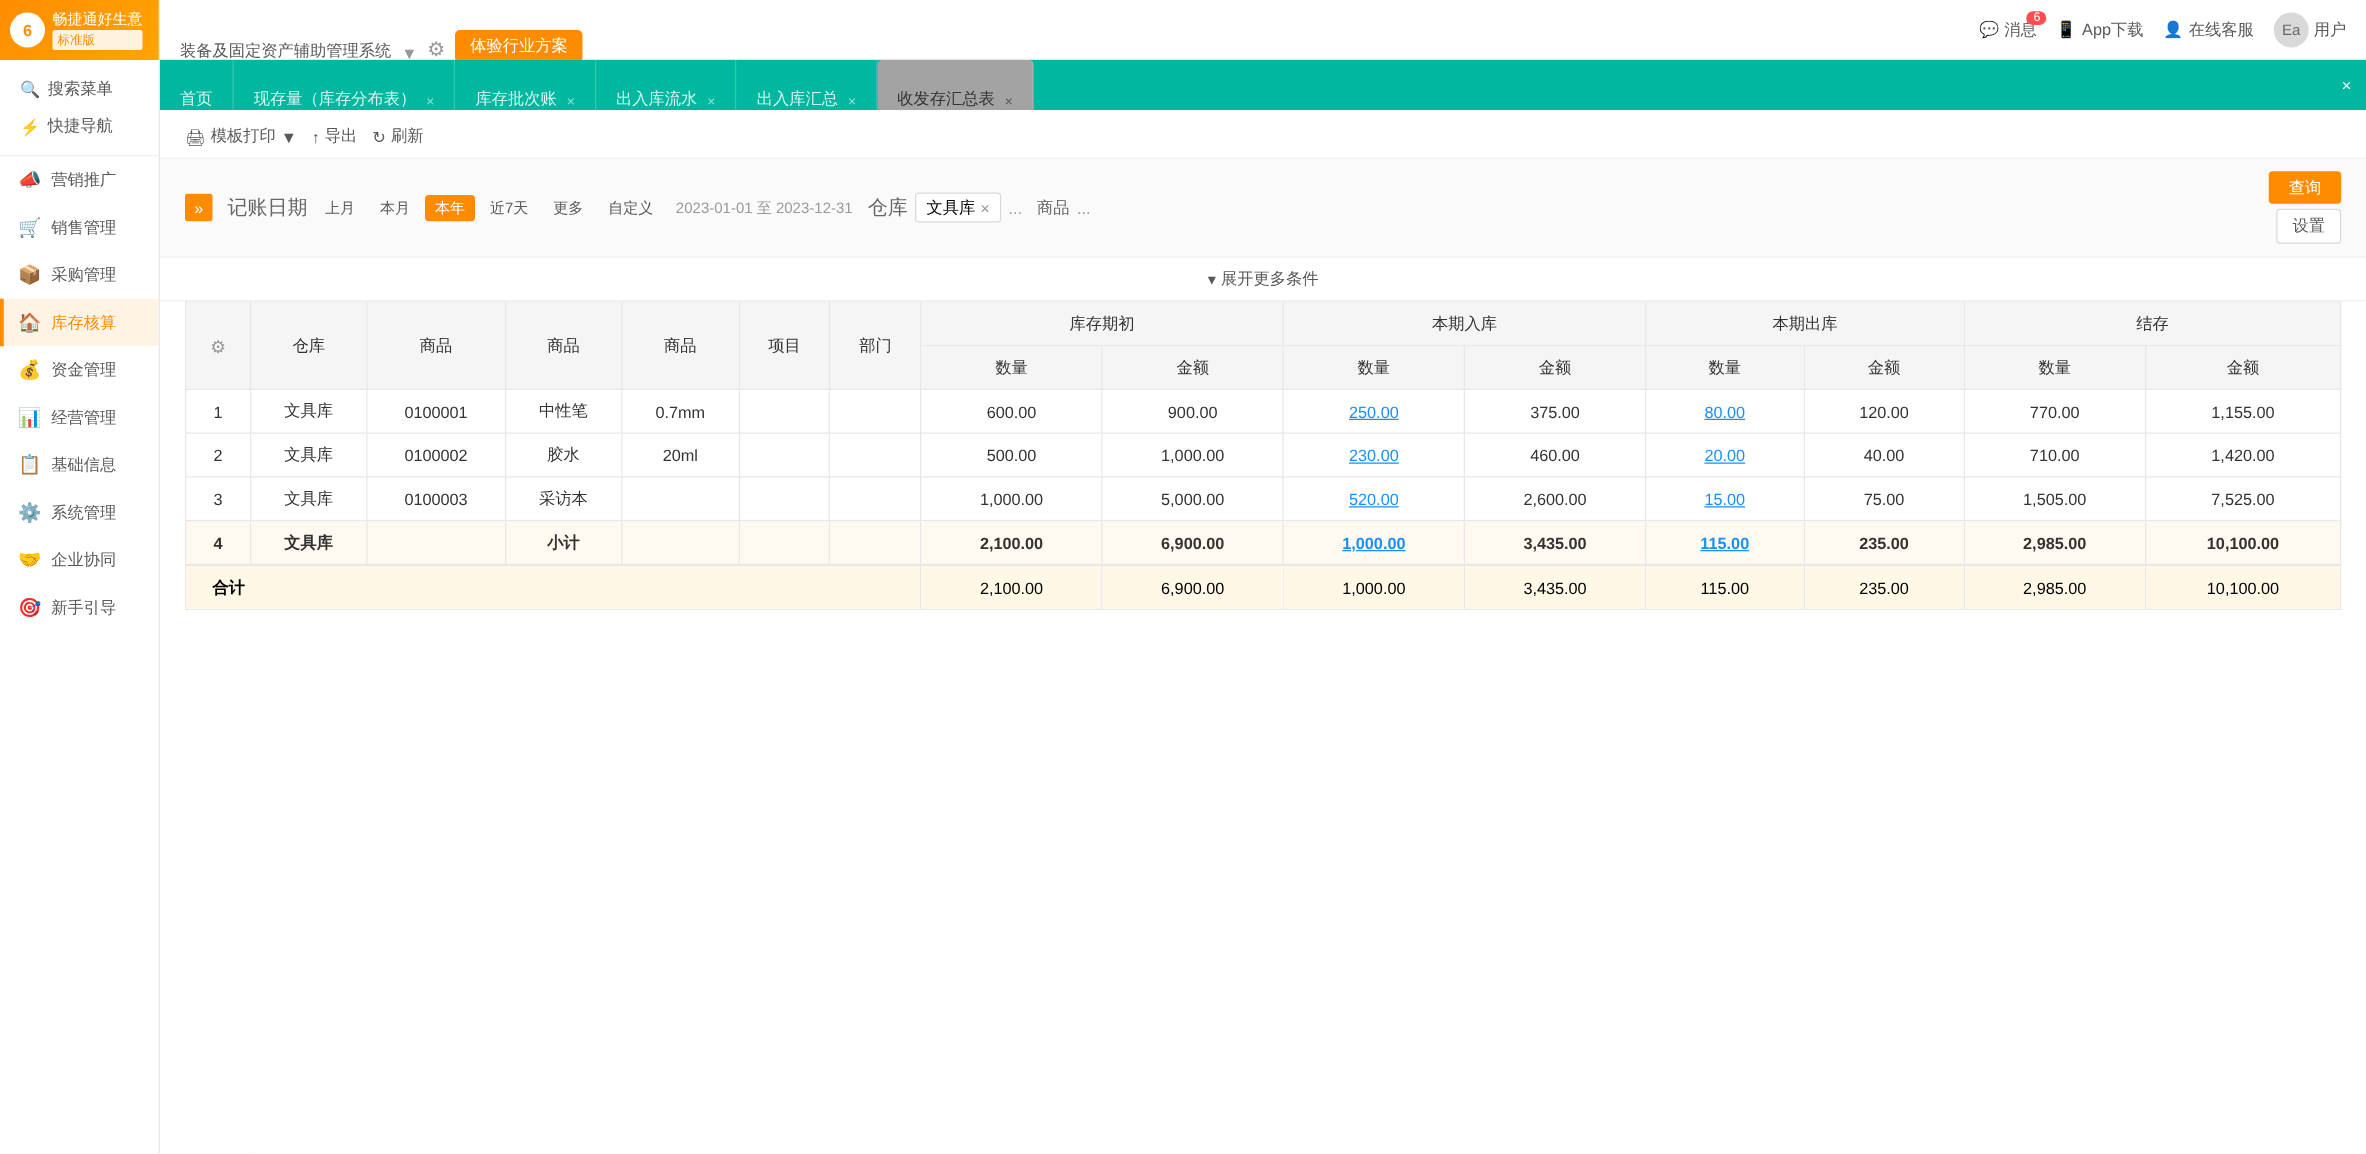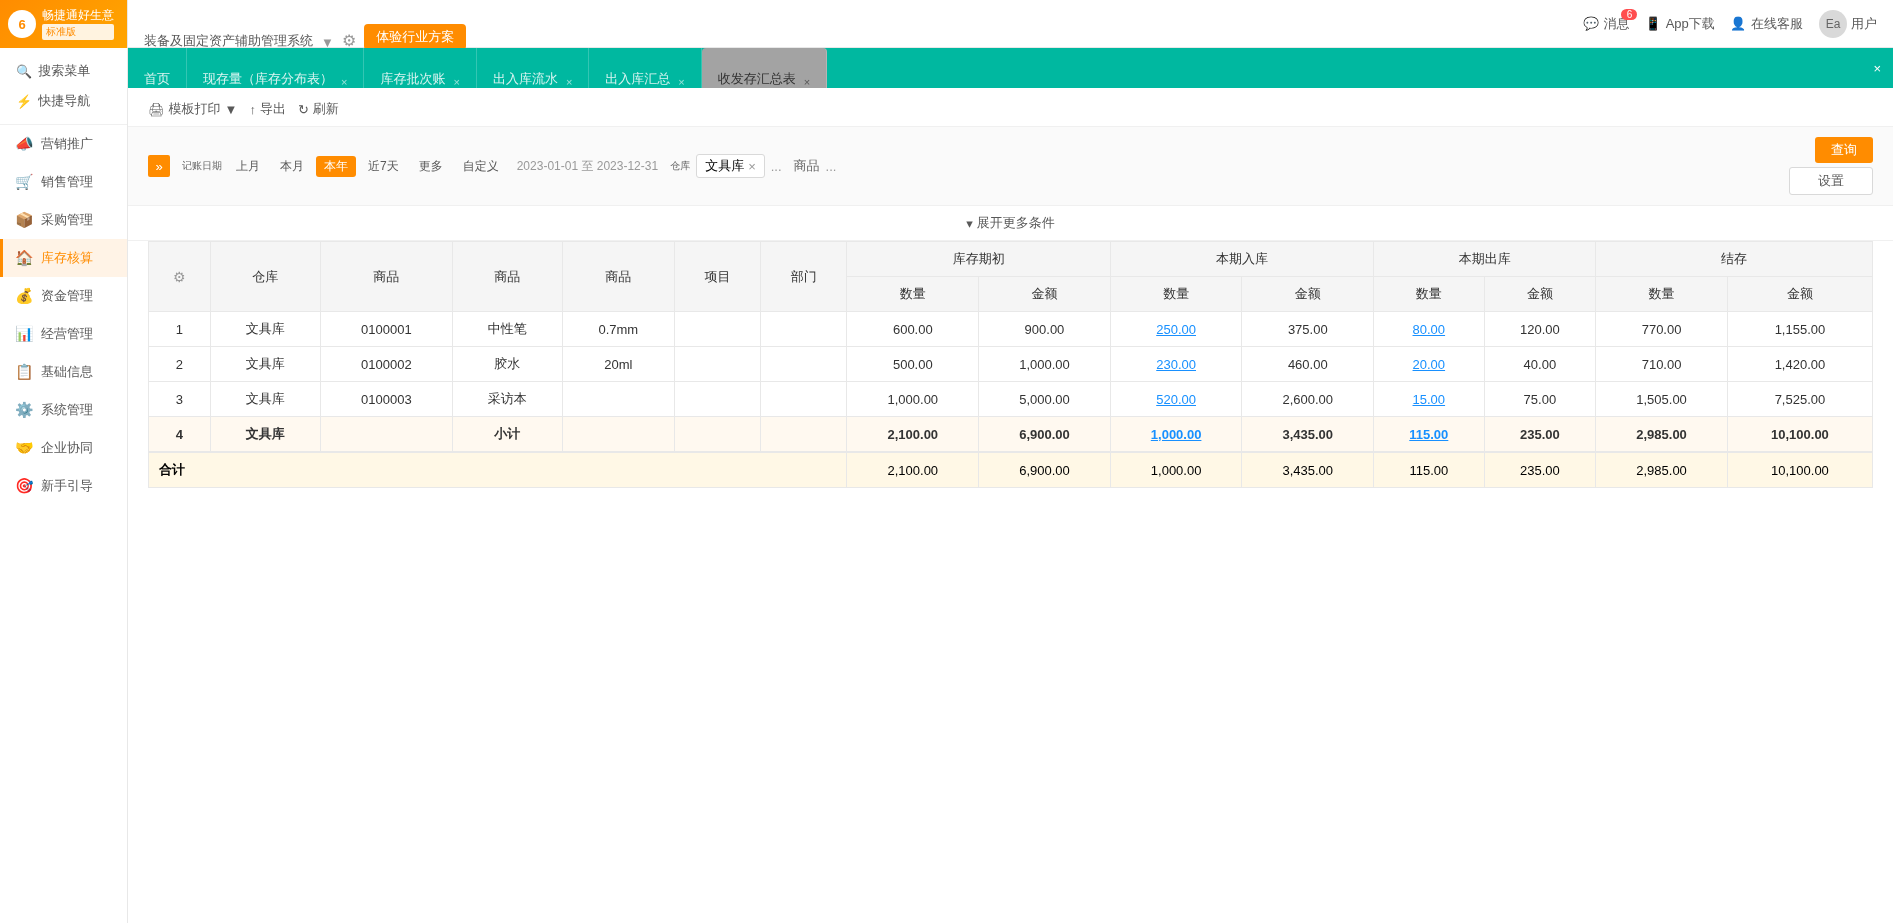--- a/index.html
+++ b/index.html
@@ -43,45 +43,45 @@
     .page-title { font-size: 15px; font-weight: 600; color: #333; }
     .header-actions { display: flex; align-items: center; gap: 12px; }
     .btn-export { display: flex; align-items: center; gap: 4px; color: #595959; cursor: pointer; font-size: 13px; }
     .btn-refresh { display: flex; align-items: center; gap: 4px; color: #595959; cursor: pointer; font-size: 13px; }
     .btn-template { display: flex; align-items: center; gap: 4px; color: #595959; cursor: pointer; font-size: 13px; }
 
     
     .filter-bar { padding: 10px 20px; background: #fafafa; border-bottom: 1px solid #f0f0f0; display: flex; align-items: center; gap: 12px; flex-wrap: wrap; }
     .filter-expand { width: 22px; height: 22px; background: #ff8c00; color: #fff; display: flex; align-items: center; justify-content: center; cursor: pointer; border-radius: 2px; flex-shrink: 0; }
     .filter-group { display: flex; align-items: center; gap: 6px; flex-wrap: wrap; }
-    .filter-label { color: #666; font-size: 10px; }
+    .filter-label { color: #666; font-size: 16px; }
     .date-tabs { display: flex; align-items: center; gap: 4px; }
     .date-tab { padding: 2px 8px; border-radius: 3px; cursor: pointer; font-size: 12px; color: #595959; }
     .date-tab.active { background: #ff8c00; color: #fff; }
     .date-range { font-size: 12px; color: #999; margin-left: 4px; }
     .warehouse-tag { display: flex; align-items: center; gap: 4px; background: #fff; border: 1px solid #d9d9d9; border-radius: 3px; padding: 2px 8px; font-size: 12px; }
     .warehouse-tag .x { cursor: pointer; color: #999; }
     .filter-goods-label { color: #666; font-size: 13px; }
     .filter-dots { color: #999; cursor: pointer; }
     .query-btn { background: #ff8c00; color: #fff; border: none; padding: 4px 16px; border-radius: 3px; cursor: pointer; font-size: 13px; }
-    .setting-btn { background: #fff; color: #595959; border: 1px solid #d9d9d9; padding: 4px 28px; border-radius: 3px; cursor: pointer; font-size: 13px; }
+    .setting-btn { background: #fff; color: #595959; border: 1px solid #d9d9d9; padding: 4px 12px; border-radius: 3px; cursor: pointer; font-size: 13px; }
     .expand-more { display: flex; align-items: center; gap: 4px; color: #595959; cursor: pointer; font-size: 12px; justify-content: center; padding: 4px 0; }
 
     
     .table-container { padding: 0 20px; overflow-x: auto; }
     table { width: 100%; border-collapse: collapse; font-size: 13px; }
     thead tr th { background: #f5f5f5; padding: 8px 10px; text-align: center; color: #333; font-weight: 500; border: 1px solid #e8e8e8; white-space: nowrap; }
     tbody tr td { padding: 8px 10px; text-align: center; color: #333; border: 1px solid #e8e8e8; white-space: nowrap; }
     tbody tr.subtotal td { font-weight: bold; background: #fff9f0; }
     .underline { text-decoration: underline; color: #1890ff; cursor: pointer; }
     .gear-icon { color: #999; cursor: pointer; font-size: 14px; }
 
     
     .footer-total { background: #fff8e6; border-top: 2px solid #e8e8e8; position: sticky; bottom: 0; }
-    .footer-total td { padding: 8px 10px; text-align: center; font-weight: 500; border: 1px solid #e8e8e8; }
+    .footer-total td { padding: 8px 21px; text-align: center; font-weight: 500; border: 1px solid #e8e8e8; }
 
     
     .filter-row2 { display: flex; align-items: center; justify-content: center; padding: 4px 20px; border-bottom: 1px solid #f0f0f0; }
   </style>
 </head>
 <body>
 
 <div class="sidebar">
   <div class="sidebar-logo">
     <div class="logo-icon">

